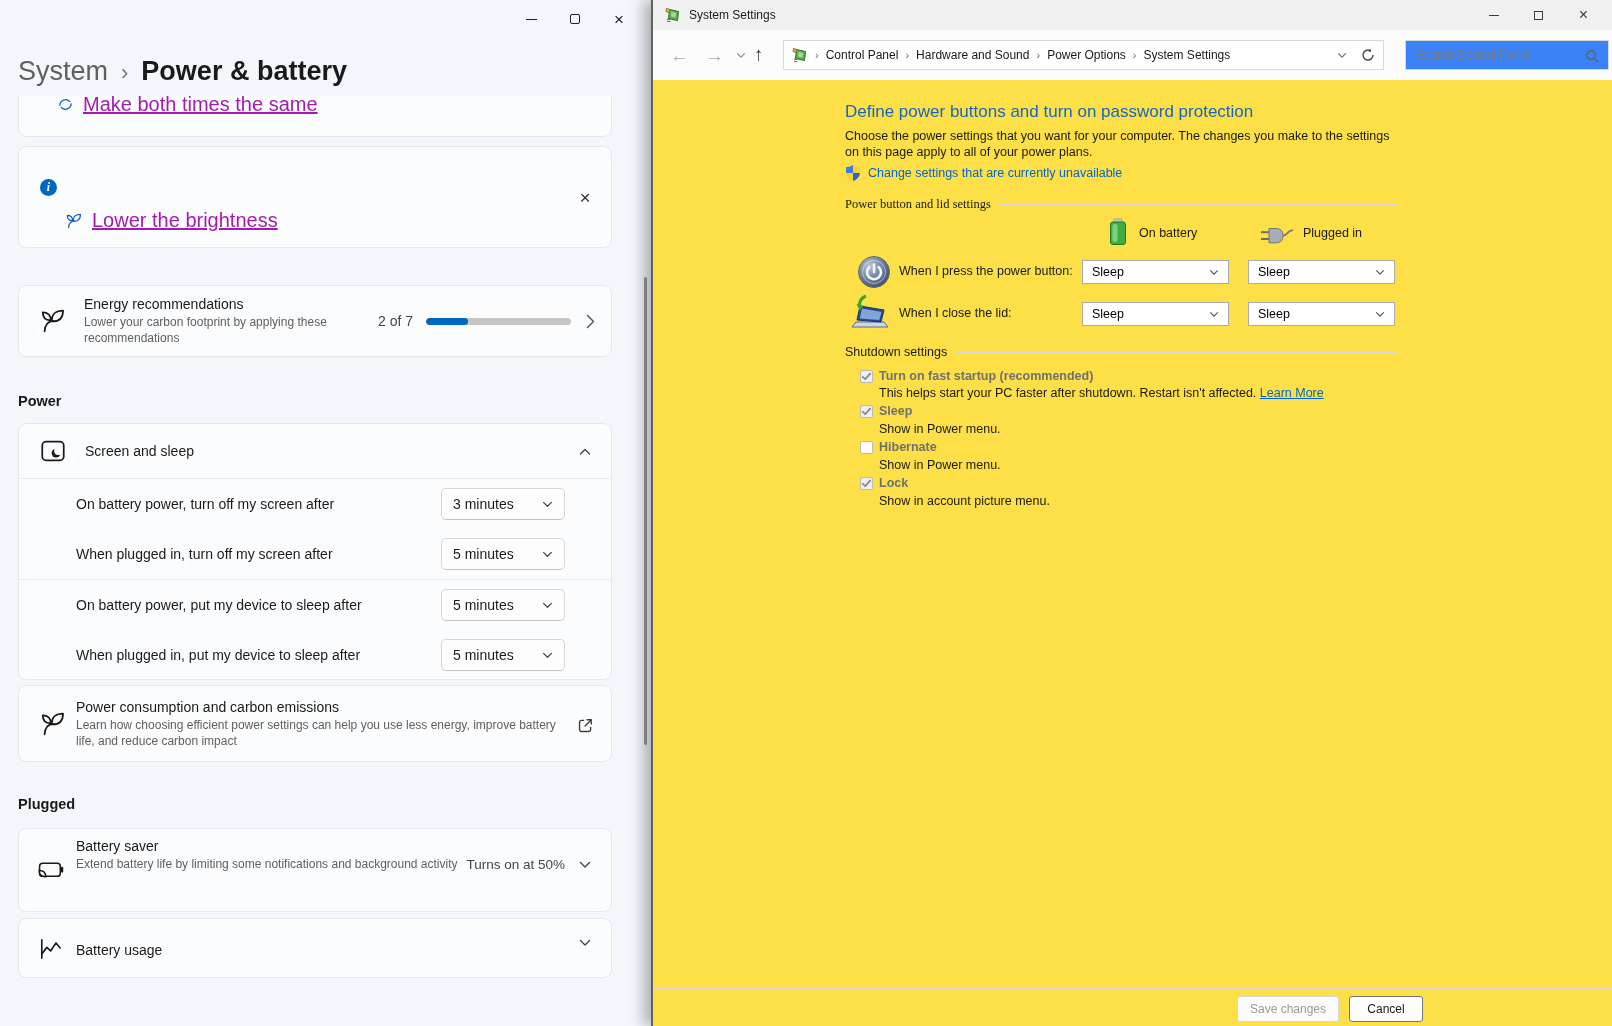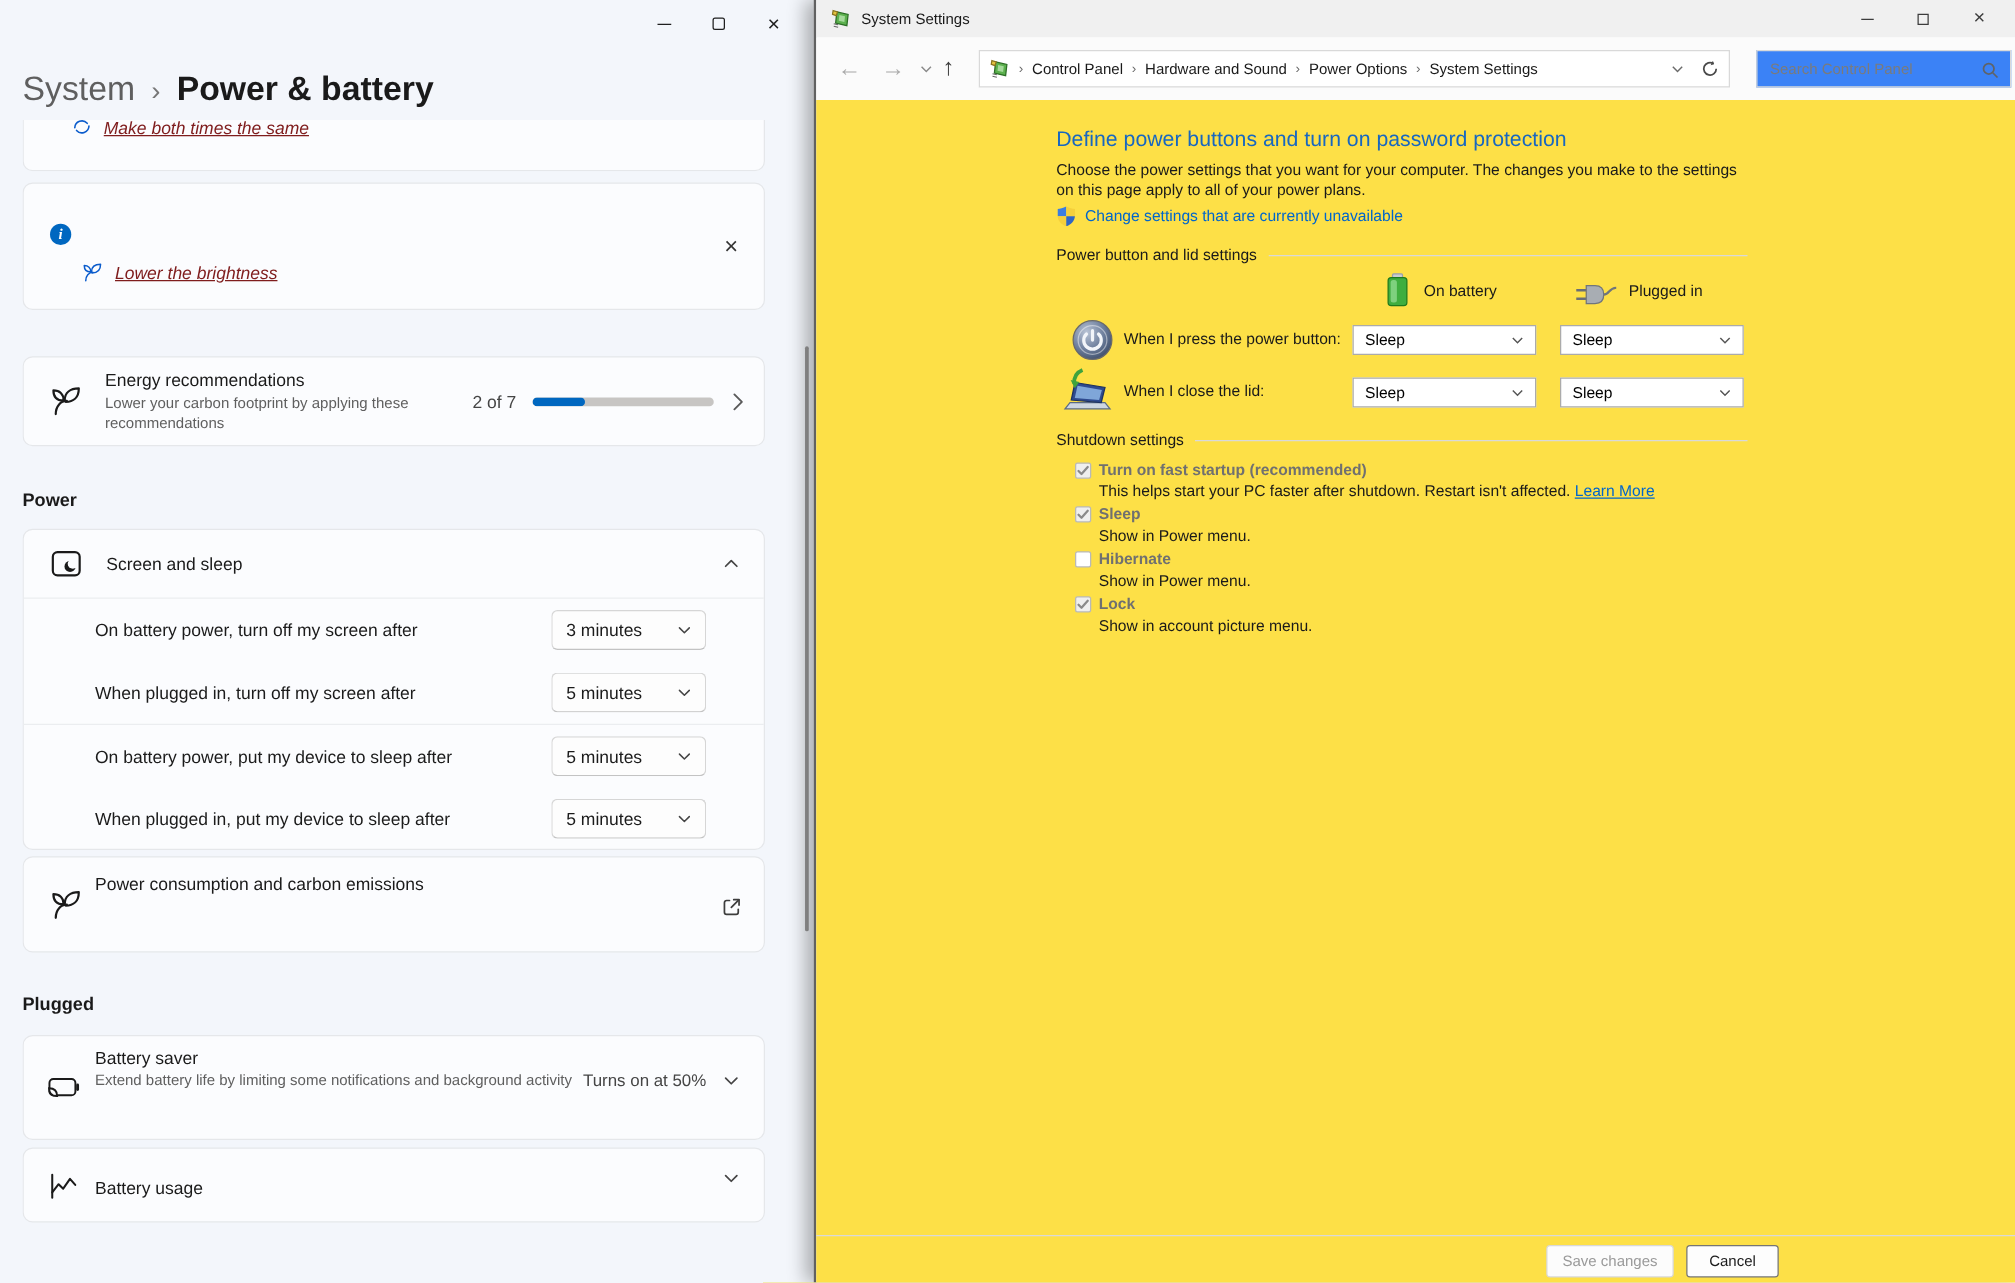--- a/index.html
+++ b/index.html
@@ -15,21 +15,21 @@
   .glyph-close { font-size:17px; line-height:1; color:#1f1f1f; }
   .lw-header { position:absolute; left:18px; top:56px; font-size:27px; display:flex; align-items:center; white-space:nowrap; }
   .lw-header .root { color:#5f5f5f; font-weight:400; }
   .lw-header .sep { color:#767676; margin:0 13px; font-size:22px; padding-top:2px; }
   .lw-header .cur { color:#1a1a1a; font-weight:700; }
 
   .lw-scroll { position:absolute; left:18px; top:96px; width:594px; height:930px; overflow:hidden; }
   .card { background:#fbfcfe; border:1px solid #e5e7ea; border-radius:8px; position:relative; }
   .card-title { font-size:14px; color:#1a1a1a; }
   .card-sub { font-size:12px; color:#5f5f5f; line-height:15.5px; margin-top:3px; }
-  .blue-link { color:#7f1d1d; text-decoration:underline; font-size:14px;font-style:italic; }
+  .blue-link { color:#a21caf; text-decoration:underline; font-size:20px; }
   .sec-label { font-size:14.5px; font-weight:700; color:#1a1a1a; }
 
   .clip-wrap { height:41px; overflow:hidden; position:relative; }
   .clip-wrap .card { position:absolute; left:0; top:-49px; width:100%; height:90px; }
   .clip-link-row { position:absolute; left:38px; top:45px; display:flex; align-items:center; gap:9px; }
 
   .banner { margin-top:9px; height:102px; }
   .info-i { position:absolute; left:21px; top:32px; width:17px; height:17px; border-radius:50%;
             background:#0067c0; color:#fff; font-family:"Liberation Serif", serif; font-style:italic;
             font-weight:700; font-size:12px; display:flex; align-items:center; justify-content:center; }
@@ -113,21 +113,21 @@
 
   .rw-content { position:absolute; left:0; top:80px; right:0; bottom:0; background:#fde047; font-size:12.5px; color:#1a1a1a; }
   .cpl-heading { position:absolute; left:192px; top:22px; font-size:17px; color:#1767c1; font-weight:400; }
   .cpl-intro { position:absolute; left:192px; top:48px; width:552px; line-height:16px; }
   .uac-row { position:absolute; left:192px; top:85px; display:flex; align-items:center; gap:7px; }
   .cpl-link { color:#0066cc; text-decoration:none; font-size:12.5px; }
   .cpl-link.u { text-decoration:underline; }
   .group { position:absolute; left:192px; right:214px; display:flex; align-items:center; gap:9px; }
   .group .gl { white-space:nowrap; }
   .group .gline { flex:1; height:1px; background:#d9d9d9; }
-  .g1 { top:117px; } .g2 { top:265px; }
+  .g1 { top:117px;font-family:Liberation Serif, serif; } .g2 { top:265px; }
 
   .colh-batt-icon { position:absolute; left:455px; top:138px; }
   .colh-batt-lbl { position:absolute; left:486px; top:146px; }
   .colh-plug-icon { position:absolute; left:607px; top:146px; }
   .colh-plug-lbl { position:absolute; left:650px; top:146px; }
 
   .act-icon-pwr { position:absolute; left:204px; top:175px; }
   .act-lbl-1 { position:absolute; left:246px; top:184px; }
   .act-icon-lid { position:absolute; left:197px; top:214px; }
   .act-lbl-2 { position:absolute; left:246px; top:226px; }
@@ -279,20 +279,21 @@
 
 
     <div class="card pc-card">
       <svg class="pc-icon" width="28" height="28" viewBox="0 0 24 24" fill="none" stroke="#1a1a1a" stroke-width="1.5" stroke-linecap="round" stroke-linejoin="round">
           <path d="M10.2 11.5 C10.2 7 7.4 4.6 3.2 4.6 C3.2 9 5.4 11.5 10 11.5 Z"></path>
           <path d="M11 11.2 C11 6.2 14.6 3.2 20.6 3.2 C20.6 9.4 17 12.4 11.6 12.4"></path>
           <path d="M4.8 20.8 C4.8 15.6 8 11.8 12.4 11.8"></path>
         </svg>
       <div class="pc-text">
         <div class="card-title">Power consumption and carbon emissions</div>
+        <div class="card-sub">Learn how choosing efficient power settings can help you use less energy, improve battery life, and reduce carbon impact</div>
       </div>
       <svg class="ext-icon" width="17" height="17" viewBox="0 0 16 16" fill="none" stroke="#3d3d3d" stroke-width="1.3" stroke-linecap="round" stroke-linejoin="round">
           <path d="M6.2 3.2 H4 A1.6 1.6 0 0 0 2.4 4.8 V12 A1.6 1.6 0 0 0 4 13.6 H11.2 A1.6 1.6 0 0 0 12.8 12 V9.8"></path>
           <path d="M9.4 2.6 H13.4 V6.6"></path>
           <path d="M13.2 2.8 L7.6 8.4"></path>
         </svg>
     </div>
 
     <div class="sec-label lw-h2b">Plugged</div>
 

